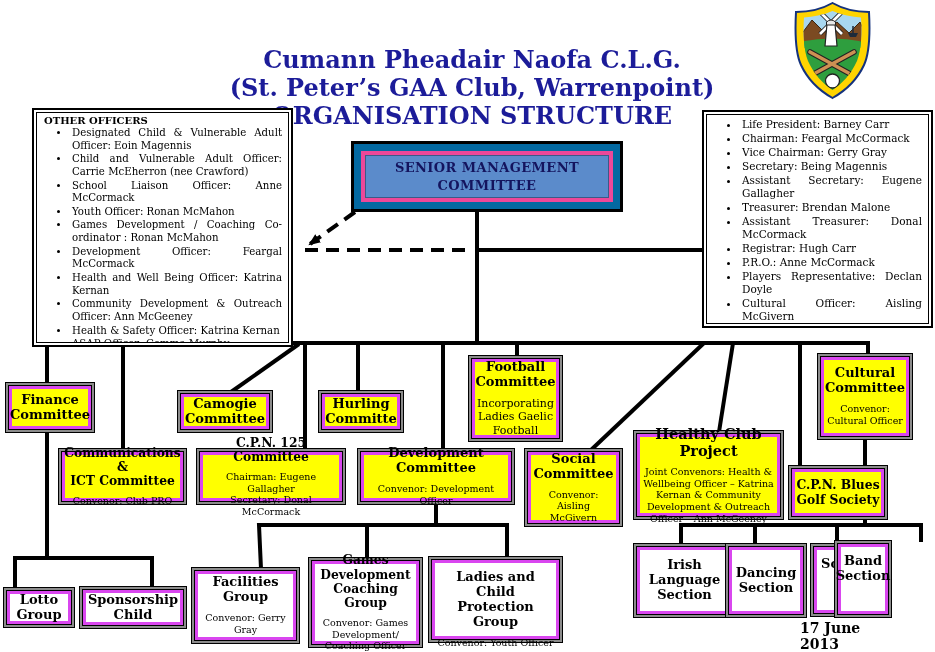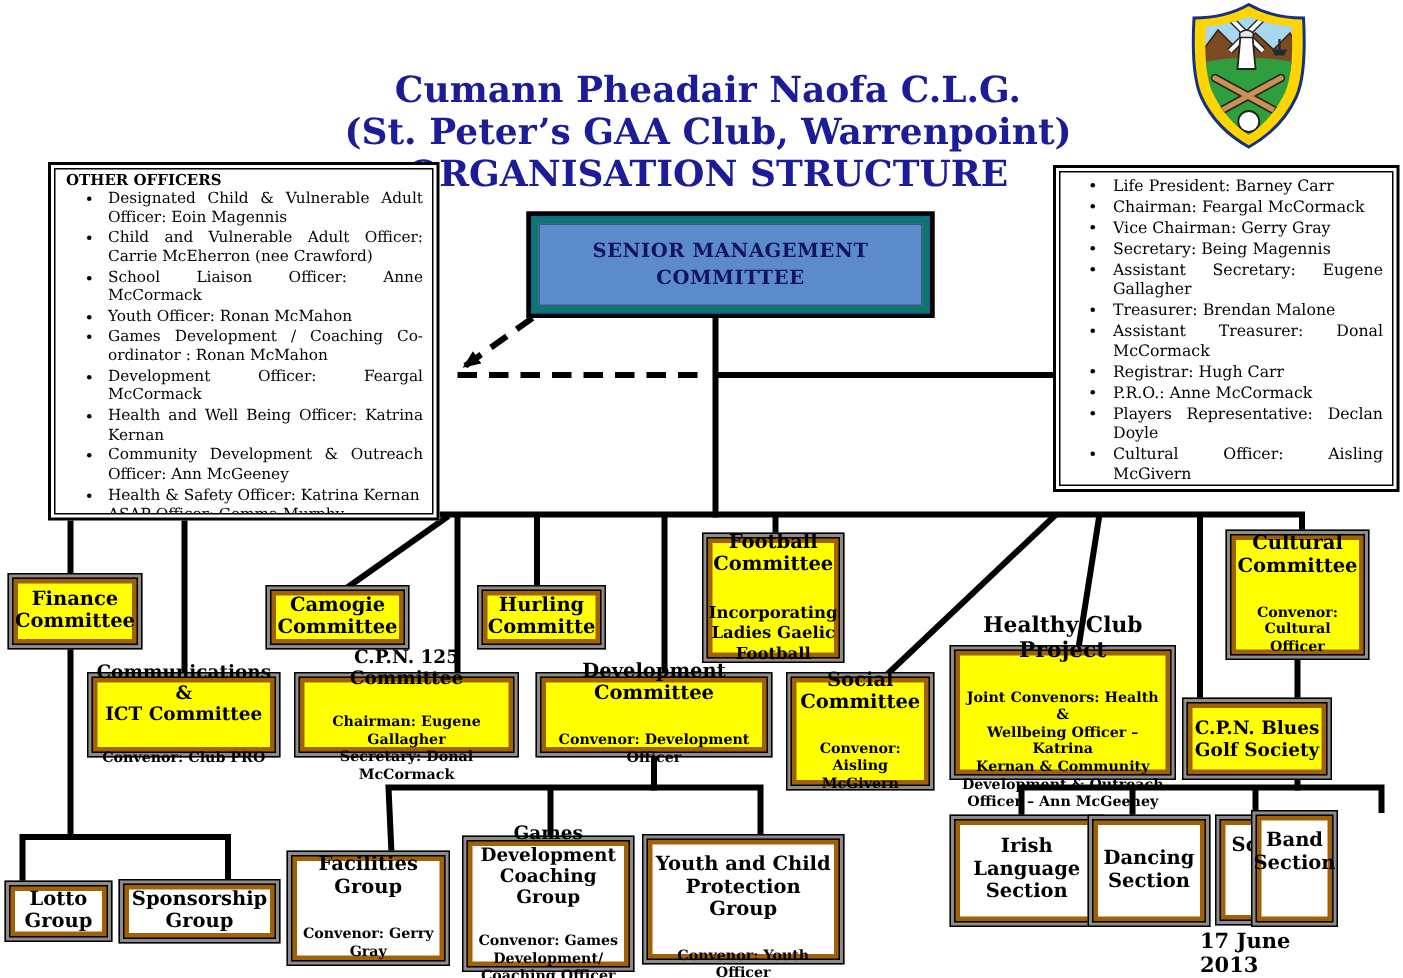--- a/index.html
+++ b/index.html
@@ -10,33 +10,33 @@
 
   
   .obox{border:2px solid #000;background:#fff;padding:2px}
   .obox-in{border:1px solid #000;width:100%;height:100%;box-sizing:border-box;padding:2px 6px 2px 4px;overflow:hidden}
   .off-title{font-weight:bold;font-size:10px;padding-left:3px}
   .off-list{margin:1px 0 0 0;padding-left:29px;font-size:10.2px;line-height:1.24;text-align:justify}
   .off-list li{margin:0 0 1px 0;padding-left:2px}
 
   
   .cbox{border:1px solid #000;background:#8c8c8c;padding:2px}
-  .cmid{border:1px solid #000;background:#a16207;padding:3px;width:100%;height:100%;box-sizing:border-box;display:flex}
+  .cmid{border:1px solid #000;background:#d946ef;padding:3px;width:100%;height:100%;box-sizing:border-box;display:flex}
   .cin{flex:1;display:flex;flex-direction:column;justify-content:center;align-items:center;text-align:center;padding:1px;min-width:0}
   .yellow{background:var(--box-yellow,#ffff00)}
   .white{background:#fff}
   .top .cin{justify-content:flex-start;padding-top:7px}
   .ctitle{font-weight:bold;font-size:13px;line-height:1.15;white-space:pre-line}
   .ctitle.small{font-size:12.3px}
   .ctitle.big{font-size:14.5px}
-  .csub{font-weight:bold;font-size:9.5px;line-height:1.22;white-space:pre-line;margin-top:17px}
+  .csub{font-weight:normal;font-size:9.5px;line-height:1.22;white-space:pre-line;margin-top:7px}
 
   
   .smc-o{border:2px solid #000;background:#000;padding:1px}
-  .smc-m{border:1px solid #0369a1;background:#0f766e;padding:4px;width:100%;height:100%;box-sizing:border-box;display:flex}
+  .smc-m{border:7px solid #0369a1;background:#ec4899;padding:4px;width:100%;height:100%;box-sizing:border-box;display:flex}
   .smc-in{flex:1;background:var(--smc-blue,#5b8bcb);border:1px solid #3c5a88;display:flex;flex-direction:column;
           justify-content:center;align-items:center;text-align:center;color:#14145e;font-weight:bold;
           font-size:13px;letter-spacing:.4px;line-height:1.35;white-space:pre-line}
 
   .title-block{position:absolute;left:222px;top:46px;width:500px;z-index:1;text-align:center;
                color:var(--title-navy,#1c1c99);font-weight:bold;font-size:24px;line-height:1.17}
   .date{position:absolute;left:800px;top:620px;width:100px;font-weight:bold;font-size:14px;z-index:2}
   .crest{position:absolute;left:792px;top:2px;width:81px;height:98px;z-index:2}
 </style>
 </head>
@@ -289,21 +289,21 @@
           <div class="ctitle">Lotto
 Group</div>
         </div>
       </div>
   </div>
 
   <div class="box cbox" style="left:79px;top:586px;width:108px;height:43px">
     <div class="cmid">
         <div class="cin white">
           <div class="ctitle">Sponsorship
-Group</div>
+Child</div>
         </div>
       </div>
   </div>
 
   <div class="box cbox" style="left:191px;top:567px;width:109px;height:77px">
     <div class="cmid">
         <div class="cin white">
       <div class="ctitle">Facilities
 Group</div>
       <div class="csub">Convenor: Gerry
@@ -321,21 +321,21 @@
       <div class="csub">Convenor:  Games
 Development/
 Coaching Officer</div>
     </div>
       </div>
   </div>
 
   <div class="box cbox top" style="left:428px;top:556px;width:135px;height:87px">
     <div class="cmid">
         <div class="cin white">
-      <div class="ctitle">Youth and Child
+      <div class="ctitle">Ladies and Child
 Protection Group</div>
       <div class="csub">Convenor: Youth Officer</div>
     </div>
       </div>
   </div>
 
   <div class="box cbox" style="left:633px;top:543px;width:103px;height:75px">
     <div class="cmid">
         <div class="cin white">
           <div class="ctitle">Irish

